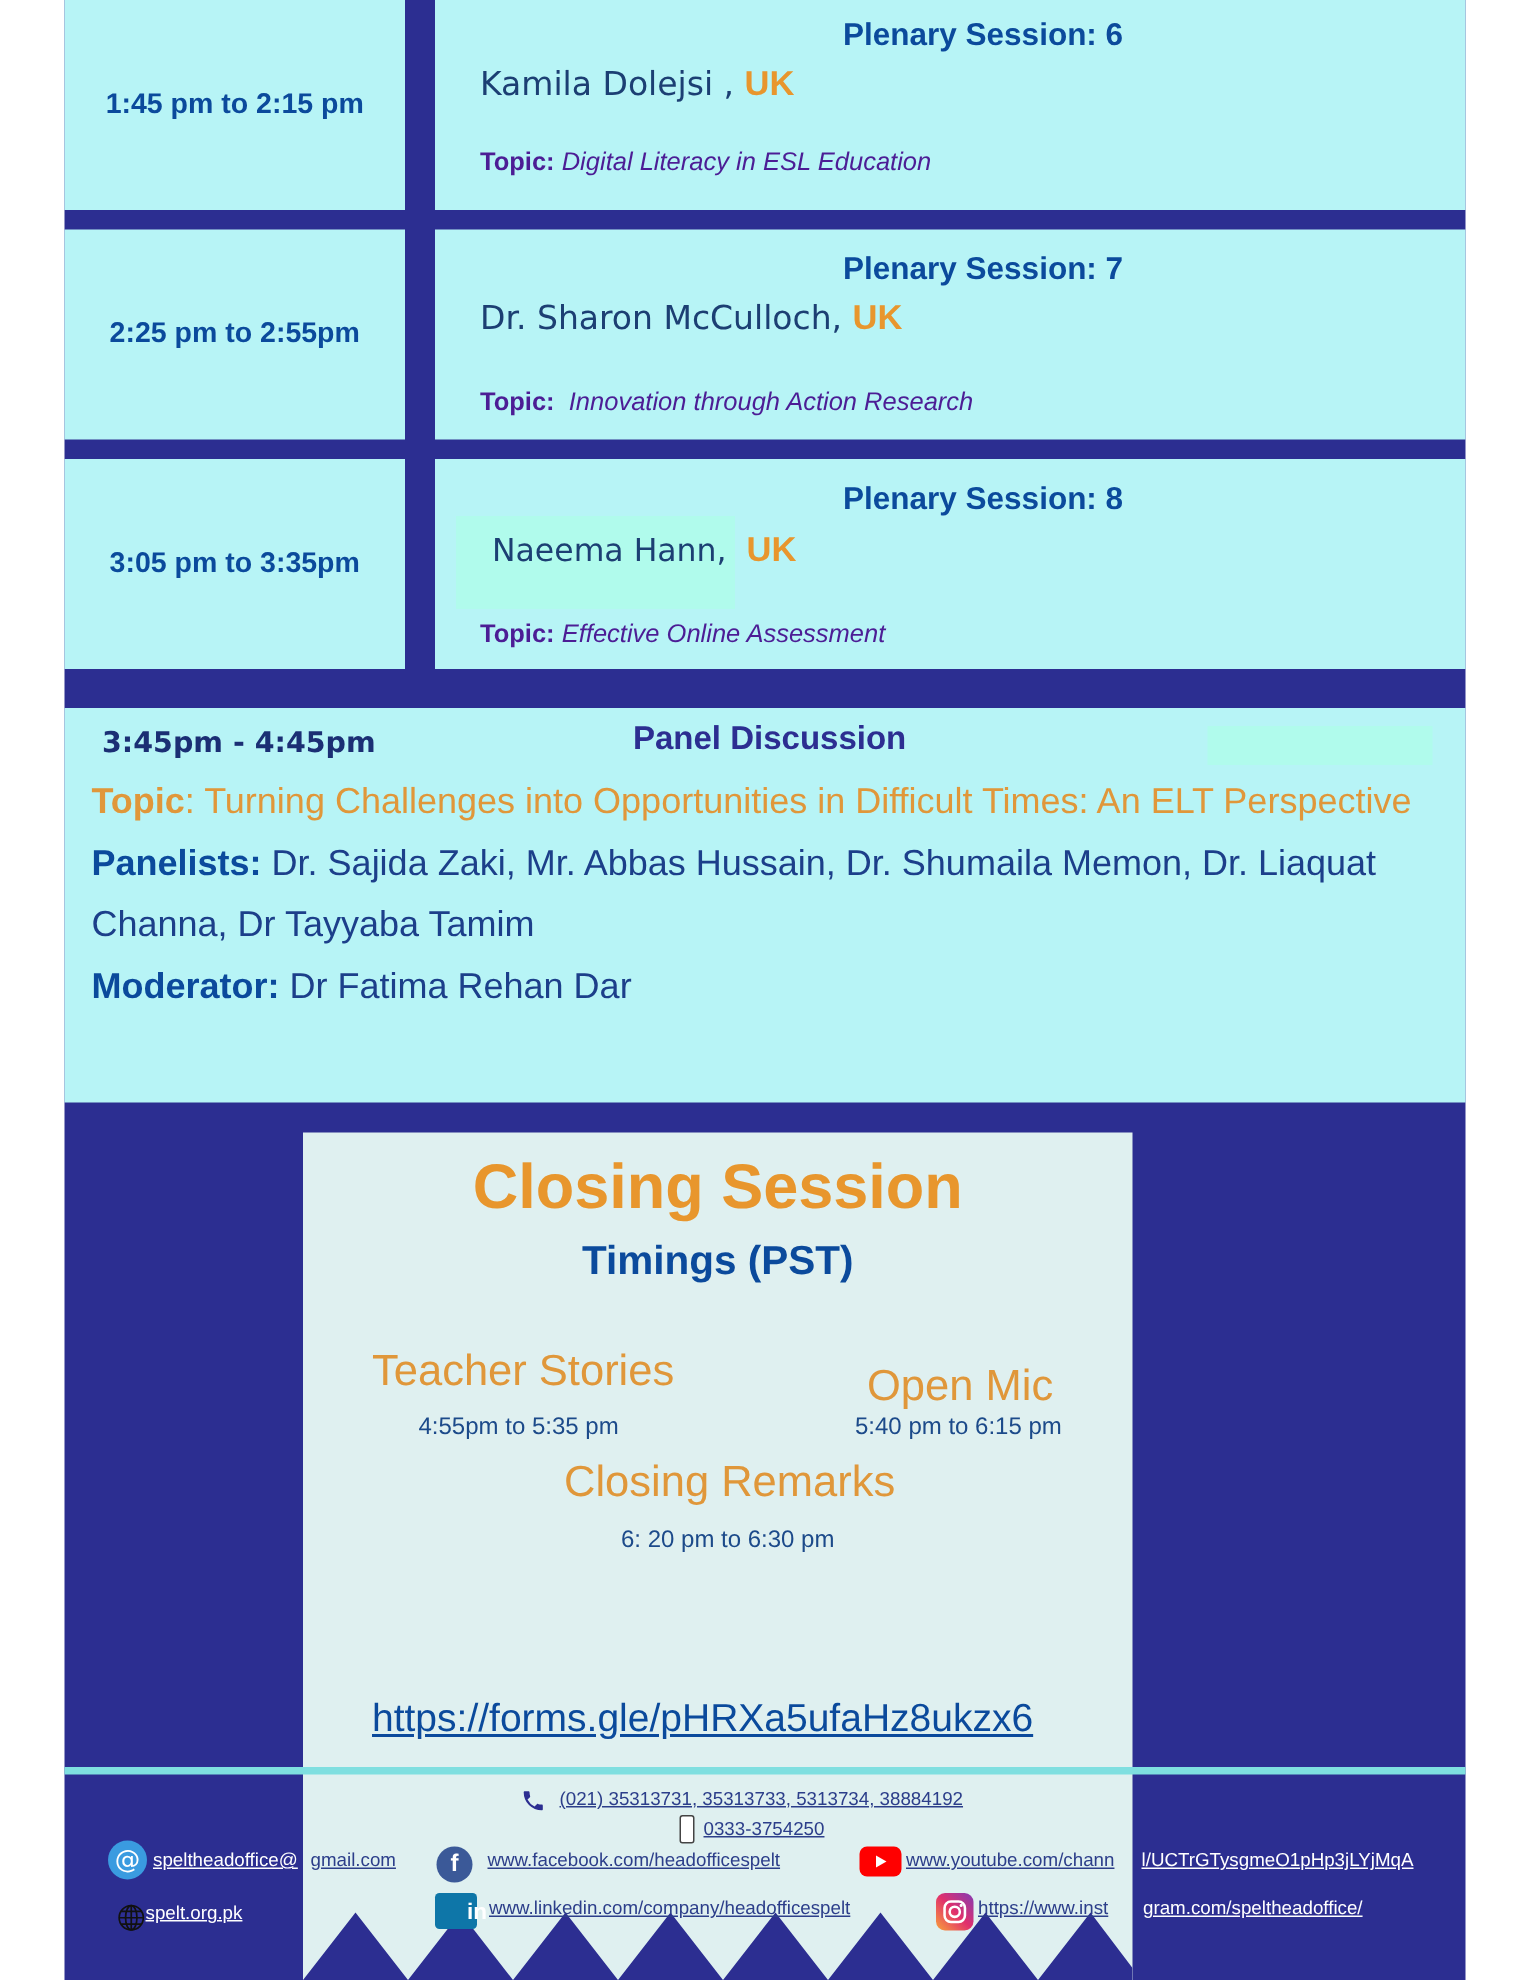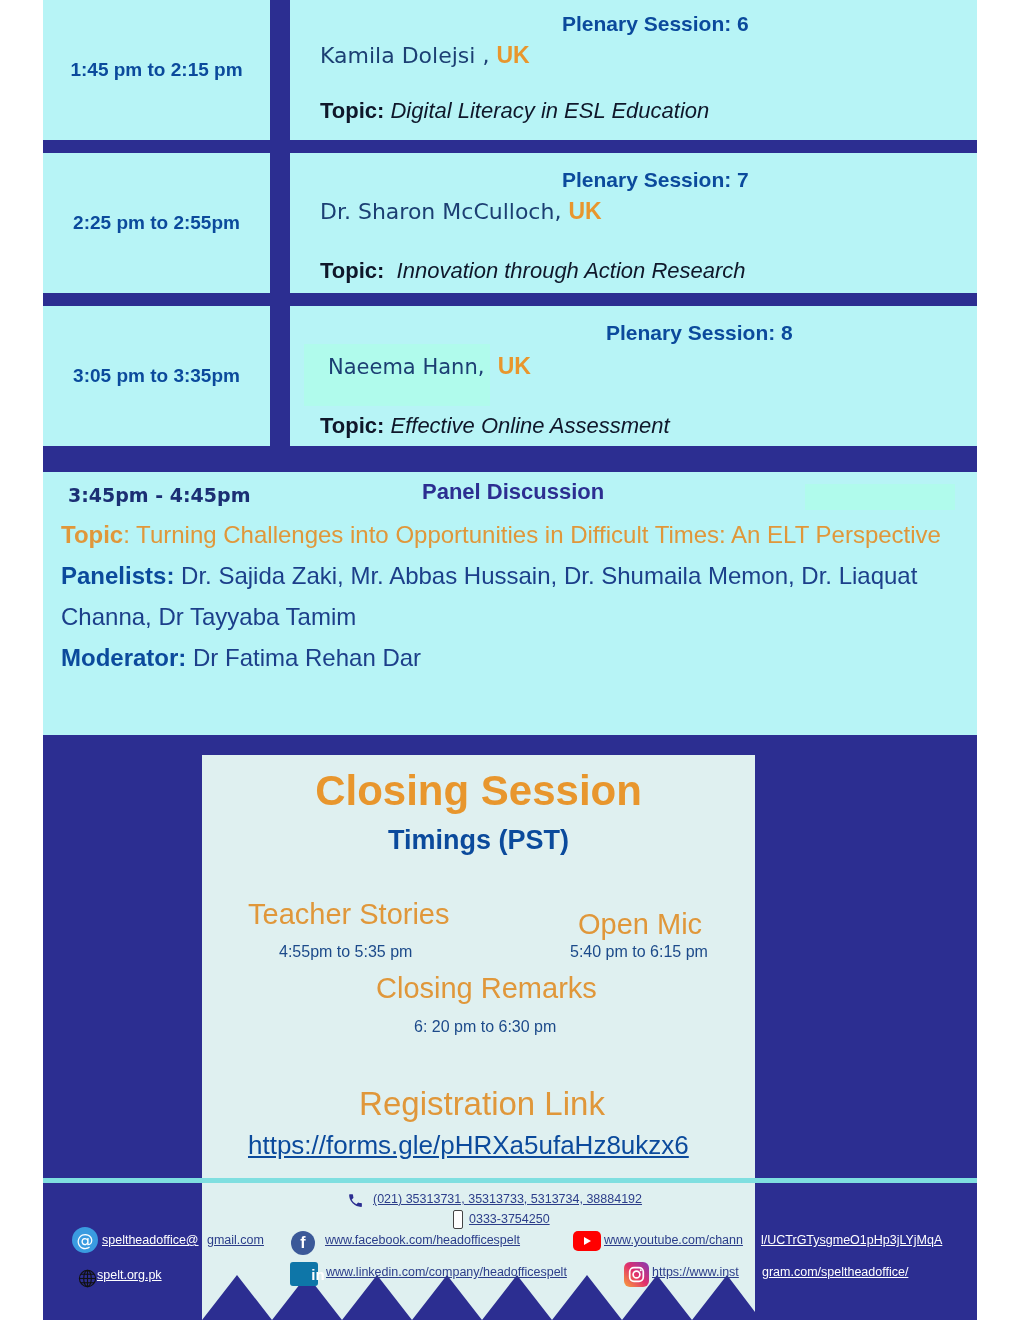--- a/index.html
+++ b/index.html
@@ -11,21 +11,21 @@
   .row { position: absolute; left: 0; width: 934px; }
   .cell { position: absolute; top: 0; height: 100%; background: #b7f4f6; }
   .cell.time { left: 0; width: 227px; display: flex; align-items: center; justify-content: center; }
   .cell.info { left: 247px; width: 687px; }
 
   .time-text { color: #0b4a9c; font-weight: bold; font-size: 19px; font-family: "Liberation Sans", sans-serif; }
 
   .session-title { position: absolute; left: 272px; color: #0b4a9c; font-weight: bold; font-size: 21px; font-family: "Liberation Sans", sans-serif; white-space: nowrap; }
   .speaker { position: absolute; left: 30px; font-size: 22px; color: #1c3f73; white-space: nowrap; font-family: "DejaVu Sans", sans-serif; }
   .country { color: #e8962d; font-weight: bold; font-family: "Liberation Sans", sans-serif; font-size: 23px; }
-  .topic { position: absolute; left: 30px; font-size: 22px; white-space: nowrap; color: #0f172a; font-family: "Liberation Sans", sans-serif; }
+  .topic { position: absolute; left: 30px; font-size: 17px; white-space: nowrap; color: #4c1d95; font-family: "Liberation Sans", sans-serif; }
   .topic-label { font-weight: bold; }
   .topic-value { font-style: italic; }
 
   .highlight-box { position: absolute; left: 14px; top: 38px; width: 186px; height: 62px; background: #b0fbec; }
 
   .panel { position: absolute; left: 0; top: 472px; width: 934px; height: 263px; background: #b7f4f6; }
   .panel-time { position: absolute; left: 25px; top: 12px; color: #1b2f74; font-weight: bold; font-size: 19px; font-family: "DejaVu Sans", sans-serif; }
   .panel-title { position: absolute; left: 379px; top: 7px; color: #2c2e91; font-weight: bold; font-size: 22px; font-family: "Liberation Sans", sans-serif; }
   .panel-hl { position: absolute; left: 762px; top: 12px; width: 150px; height: 26px; background: #b0fbec; }
   .panel-body { position: absolute; left: 18px; top: 42px; width: 890px; font-size: 24px; line-height: 41px; font-family: "Liberation Sans", sans-serif; }
@@ -78,21 +78,21 @@
       <span class="topic" style="top:105px;"><span class="topic-label">Topic:</span>&nbsp; <span class="topic-value">Innovation through Action Research</span></span>
     </div>
   </div>
 
   <div class="row" style="top:306px;height:140px;">
     <div class="cell time">
       <span class="time-text">3:05 pm to 3:35pm</span>
     </div>
     <div class="cell info">
       <div class="highlight-box"></div>
-      <span class="session-title" style="top:15px;margin-left:44px;">Plenary Session: 8</span>
+      <span class="session-title" style="top:15px;">Plenary Session: 8</span>
       <span class="speaker" style="top:47px;left:38px;font-size:21px;"><span>Naeema Hann,</span>&nbsp; <span class="country">UK</span></span>
       <span class="topic" style="top:107px;"><span class="topic-label">Topic:</span> <span class="topic-value">Effective Online Assessment</span></span>
     </div>
   </div>
 
   <div class="panel">
     <span class="panel-time">3:45pm - 4:45pm</span>
     <span class="panel-title">Panel Discussion</span>
     <div class="panel-hl"></div>
     <div class="panel-body">
@@ -108,21 +108,20 @@
 
     <span class="event-name" style="left:46px;top:143px;text-align:center;">Teacher Stories</span>
     <span class="event-time" style="left:77px;top:188px;">4:55pm to 5:35 pm</span>
 
     <span class="event-name" style="left:376px;top:153px;">Open Mic</span>
     <span class="event-time" style="left:368px;top:188px;">5:40 pm to 6:15 pm</span>
 
     <span class="event-name" style="left:174px;top:217px;">Closing Remarks</span>
     <span class="event-time" style="left:212px;top:263px;">6: 20 pm to 6:30 pm</span>
 
-    <div class="reg-title">Registration Link</div>
     <a class="reg-link">https://forms.gle/pHRXa5ufaHz8ukzx6</a>
   </div>
 
   <div class="cyan-line"></div>
 
   <svg class="triangles" viewBox="0 0 553 48" preserveAspectRatio="none">
     <polygon fill="#2c2e91" points="0,48 35,3 70,48 105,3 140,48 175,3 210,48 245,3 280,48 315,3 350,48 385,3 420,48 455,3 490,48 525,3 553,40 553,48"></polygon>
   </svg>
 
   <span class="icon" style="left:303px;top:1191px;width:18px;height:18px;">

